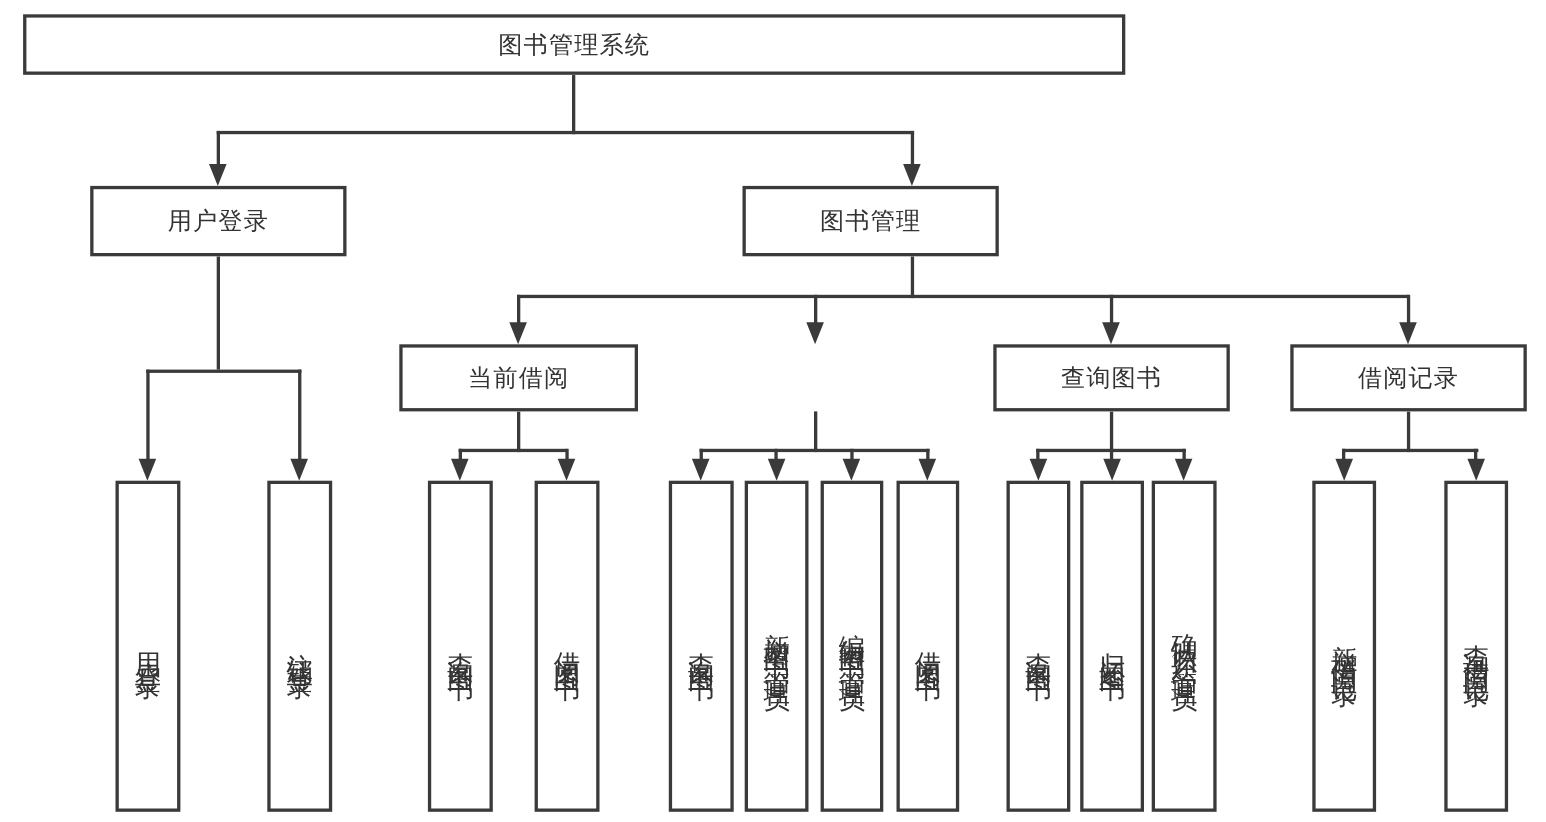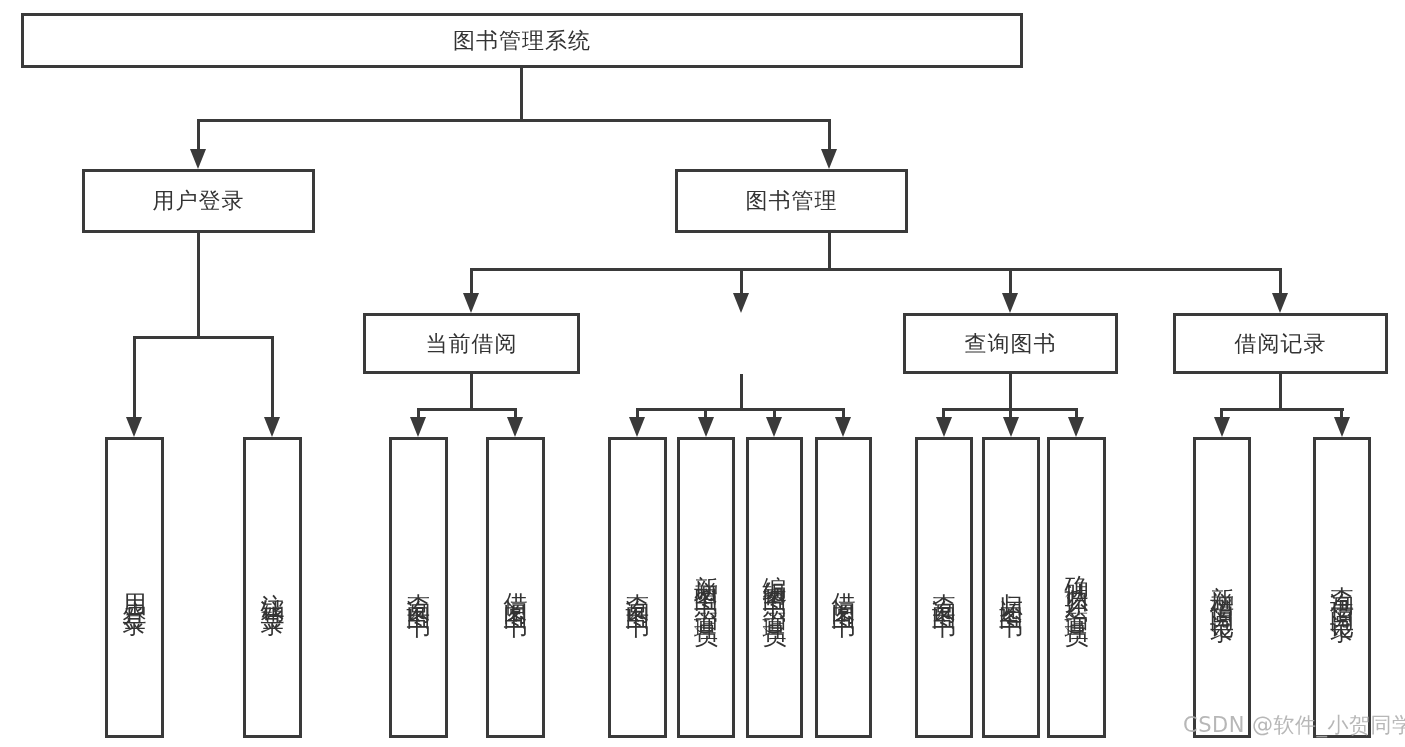--- a/index.html
+++ b/index.html
@@ -181,15 +181,14 @@
   </div>
 
   <div class="vbox" style="left:1193px;width:58px">
     <span class="vtext">新增借阅记录</span>
   </div>
 
   <div class="vbox" style="left:1313px;width:58px">
     <span class="vtext">查询借阅记录</span>
   </div>
 
-  <div id="watermark">CSDN @软件_小贺同学</div>
 
 </div>
 
 </body></html>

